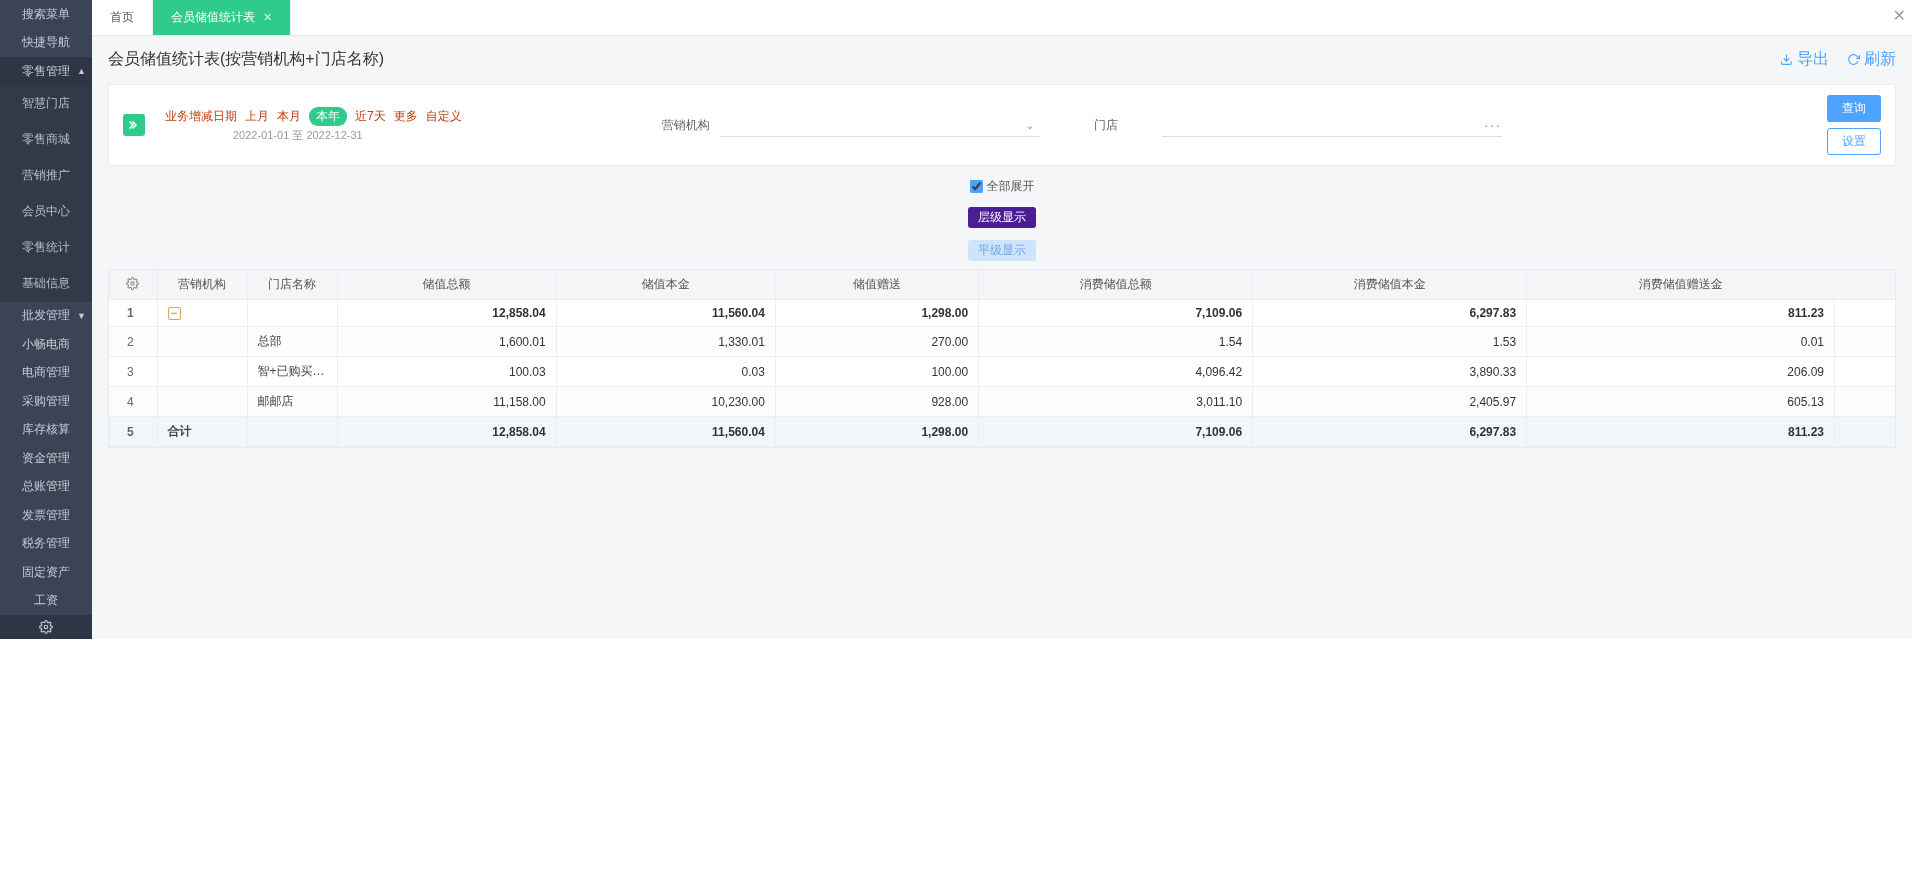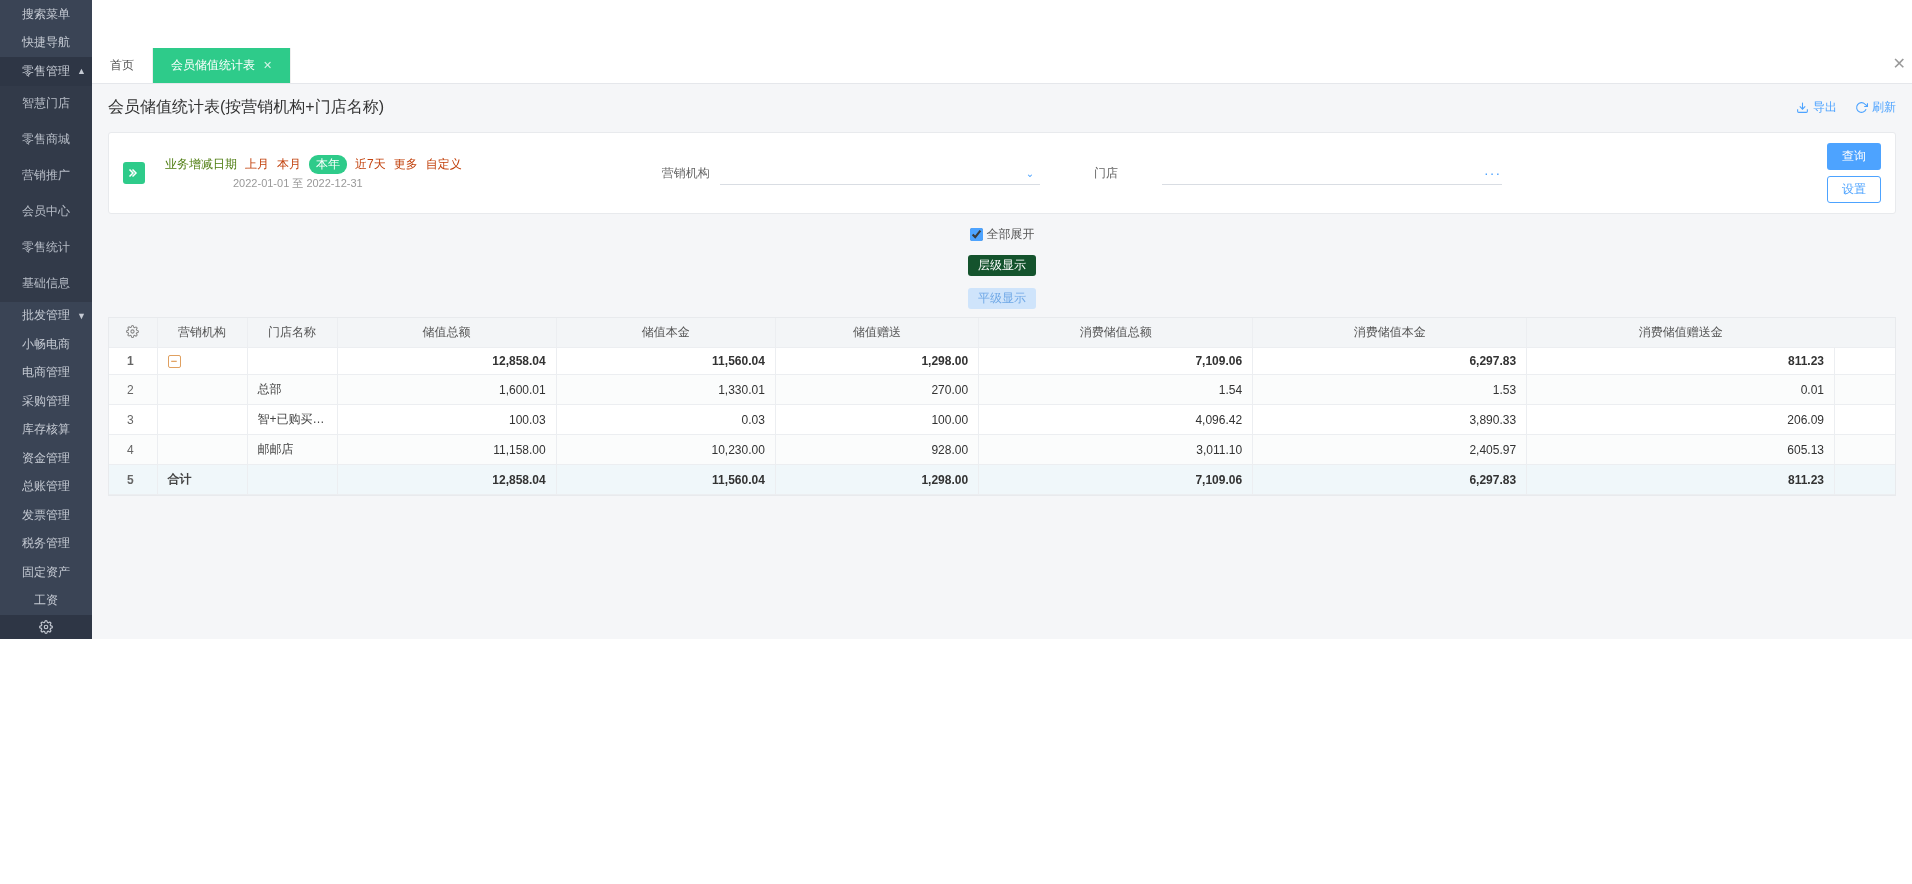--- a/index.html
+++ b/index.html
@@ -7,54 +7,54 @@
 .app { display: flex; height: 639px; width: 1912px; }
 .sidebar { width: 92px; background: #3a4455; color: #c5cad3; display: flex; flex-direction: column; flex-shrink: 0; }
 .sidebar-item { height: 36px; display: flex; align-items: center; justify-content: center; font-size: 12px; cursor: pointer; position: relative; padding: 0 8px; }
 .sidebar-item.tall { height: 36px; }
 .sidebar-item.expanded { background: #2e3645; }
 .sidebar-item .caret { position: absolute; right: 6px; font-size: 9px; }
 .sidebar-sub { background: #323a49; }
 .sidebar-sub .sidebar-item { font-size: 12px; color: #b8bec8; }
 .sidebar-footer { margin-top: auto; height: 30px; display: flex; align-items: center; justify-content: center; background: #2e3645; }
 .gear-icon { width: 14px; height: 14px; }
-.main { flex: 1; display: flex; flex-direction: column; background: #f5f6f8; min-width: 0; margin-top: 48px; }
+.main { flex: 1; display: flex; flex-direction: column; background: #f5f6f8; min-width: 0; }
 .tabs { height: 36px; background: #fff; display: flex; align-items: stretch; border-bottom: 1px solid #e5e7eb; position: relative; }
 .tab { padding: 0 18px; display: flex; align-items: center; font-size: 12px; color: #555; cursor: pointer; border-right: 1px solid #eee; }
 .tab.active { background: #2ecb8a; color: #fff; }
 .tab .close { margin-left: 8px; font-size: 11px; opacity: .8; }
 .tabs-close-all { position: absolute; right: 6px; top: 6px; font-size: 16px; color: #999; cursor: pointer; }
 .page-header { height: 46px; display: flex; align-items: center; padding: 0 16px; background: #f5f6f8; }
 .page-title { font-size: 16px; color: #333; font-weight: 500; }
-.header-actions { margin-left: auto; display: flex; gap: 18px; color: #4da3ff; font-size: 12px; }
+.header-actions { margin-left: auto; display: flex; gap: 18px; color: #4da3ff; font-size: 16px; }
 .header-action { display: flex; align-items: center; gap: 4px; cursor: pointer; }
 .header-action svg { width: 13px; height: 13px; }
 .filter-bar { margin: 2px 16px 12px 16px; background: #fff; border: 1px solid #e8eaed; border-radius: 3px; padding: 10px 14px; display: flex; align-items: center; gap: 20px; min-height: 56px; }
 .expand-toggle { width: 22px; height: 22px; background: #2ecb8a; border-radius: 3px; display: flex; align-items: center; justify-content: center; color: #fff; cursor: pointer; flex-shrink: 0; }
 .filter-date { display: flex; flex-direction: column; gap: 2px; }
 .filter-date-top { display: flex; align-items: center; gap: 8px; font-size: 12px; }
-.filter-date-label { color: #4d7c0f; }
+.filter-date-label { color: #c2410c; }
 .date-chip { color: #c2410c; cursor: pointer; }
 .date-chip.active { background: #2ecb8a; color: #fff; padding: 1px 7px; border-radius: 9px; }
 .filter-date-range { font-size: 11px; color: #999; padding-left: 68px; }
 .filter-field { display: flex; align-items: center; gap: 10px; }
 .filter-field label { font-size: 12px; color: #666; }
 .field-input { border: none; border-bottom: 1px solid #d9dde3; background: transparent; padding: 4px 2px; font-size: 12px; width: 300px; outline: none; }
 .field-wrap { position: relative; display: flex; align-items: center; }
 .field-caret { color: #4da3ff; font-size: 10px; margin-left: -14px; cursor: pointer; }
 .field-dots { color: #4da3ff; font-size: 14px; margin-left: -18px; cursor: pointer; letter-spacing: 1px; }
 .filter-buttons { margin-left: auto; display: flex; flex-direction: column; gap: 6px; }
 .btn { padding: 4px 14px; border-radius: 3px; font-size: 12px; cursor: pointer; border: 1px solid transparent; text-align: center; }
 .btn-primary { background: #4da3ff; color: #fff; }
 .btn-outline { background: #fff; color: #4da3ff; border-color: #4da3ff; }
 .display-controls { display: flex; align-items: center; justify-content: flex-end; gap: 12px; padding: 0 16px 8px 16px; flex-direction: column; }
 .checkbox-wrap { display: flex; align-items: center; gap: 4px; font-size: 12px; color: #555; }
 .checkbox-wrap input { accent-color: #4da3ff; width: 13px; height: 13px; }
 .mode-chip { padding: 2px 10px; border-radius: 3px; font-size: 12px; cursor: pointer; }
-.mode-chip.active { background: #14532d; color: #fff; }
+.mode-chip.active { background: #4c1d95; color: #fff; }
 .mode-chip.inactive { background: #cfe4fb; color: #6fa8e6; }
 .table-wrap { margin: 0 16px; background: #fff; border: 1px solid #e8eaed; }
 table { width: 100%; border-collapse: collapse; font-size: 12px; }
 th, td { border-right: 1px solid #eceef1; border-bottom: 1px solid #eceef1; padding: 6px 10px; height: 26px; }
 th { background: #f3f5f7; font-weight: 500; color: #555; text-align: center; }
 th.gear-col { width: 48px; }
 th.text-col { text-align: center; width: 90px; }
 td.num-cell { text-align: left; color: #666; padding-left: 18px; }
 td.text-cell { text-align: left; color: #444; }
 td.val-cell { text-align: right; color: #333; }

